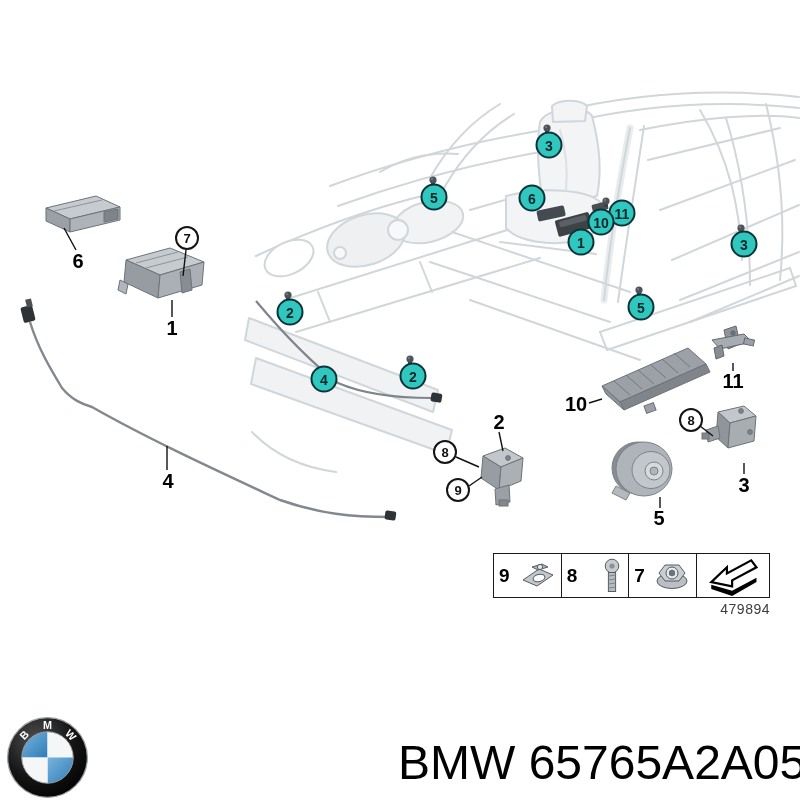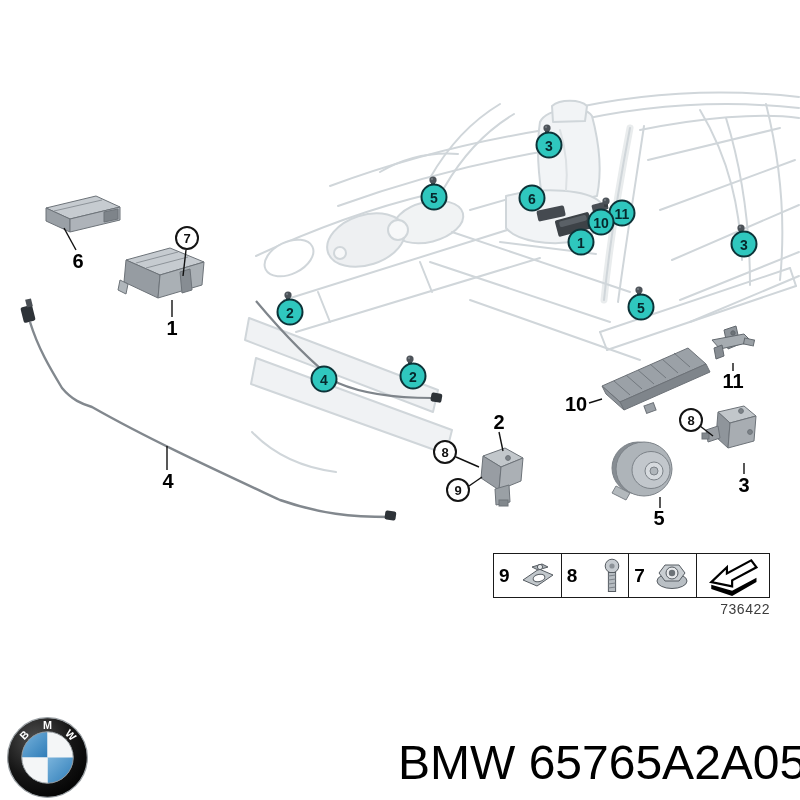--- a/index.html
+++ b/index.html
@@ -328,21 +328,21 @@
       </svg>
     </div>
     <div class="legend-cell">
 
       <svg width="62" height="40" viewBox="0 0 62 46">
         <polygon points="6,33 30,40 58,25 58,30 30,46 6,38" fill="#000"></polygon>
         <path d="M6,30 L24,13 L24,20 L52,5 L58,13 L30,28 L30,35 Z" fill="#fff" stroke="#000" stroke-width="2.5"></path>
       </svg>
     </div>
   </div>
-  <div class="legend-code">736422</div>
+  <div class="legend-code">479894</div>
 
   <svg class="logo" viewBox="0 0 100 100">
     <circle cx="50" cy="50" r="48" fill="url(#ringG2)" stroke="#9aa0a4" stroke-width="1.5"></circle>
     <defs>
       <radialGradient id="ringG2" cx="35%" cy="28%" r="85%">
         <stop offset="0%" stop-color="#4e4e4e"></stop>
           <stop offset="55%" stop-color="#151515"></stop>
         <stop offset="100%" stop-color="#000"></stop>
       </radialGradient>
       <linearGradient id="bluG2" x1="0" y1="0" x2="1" y2="1">

